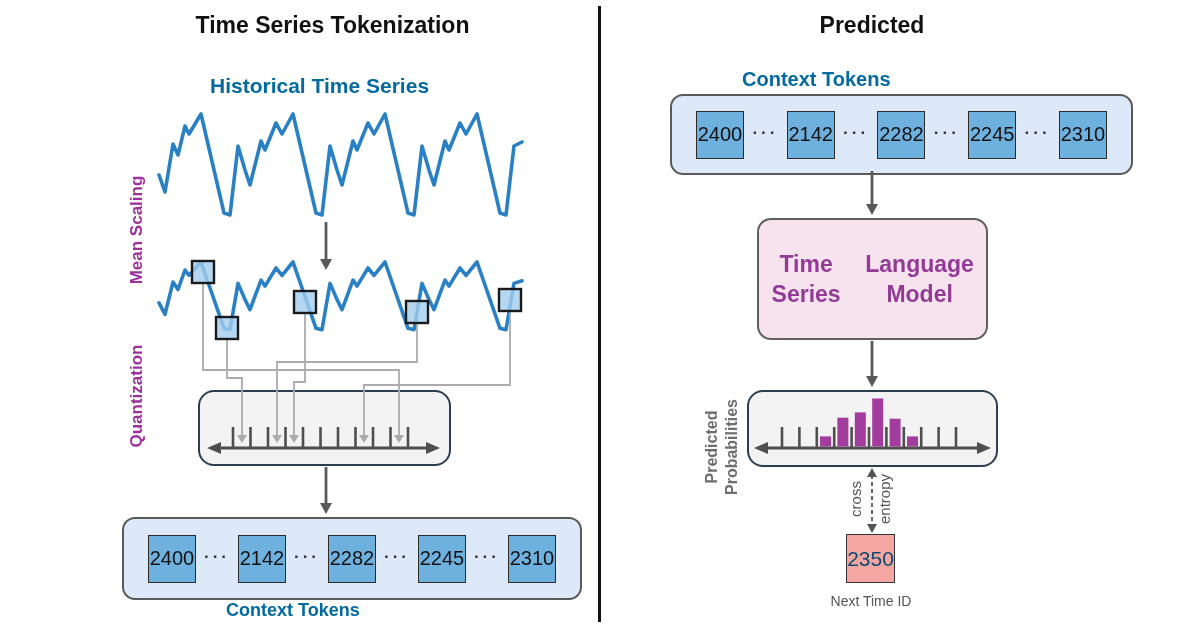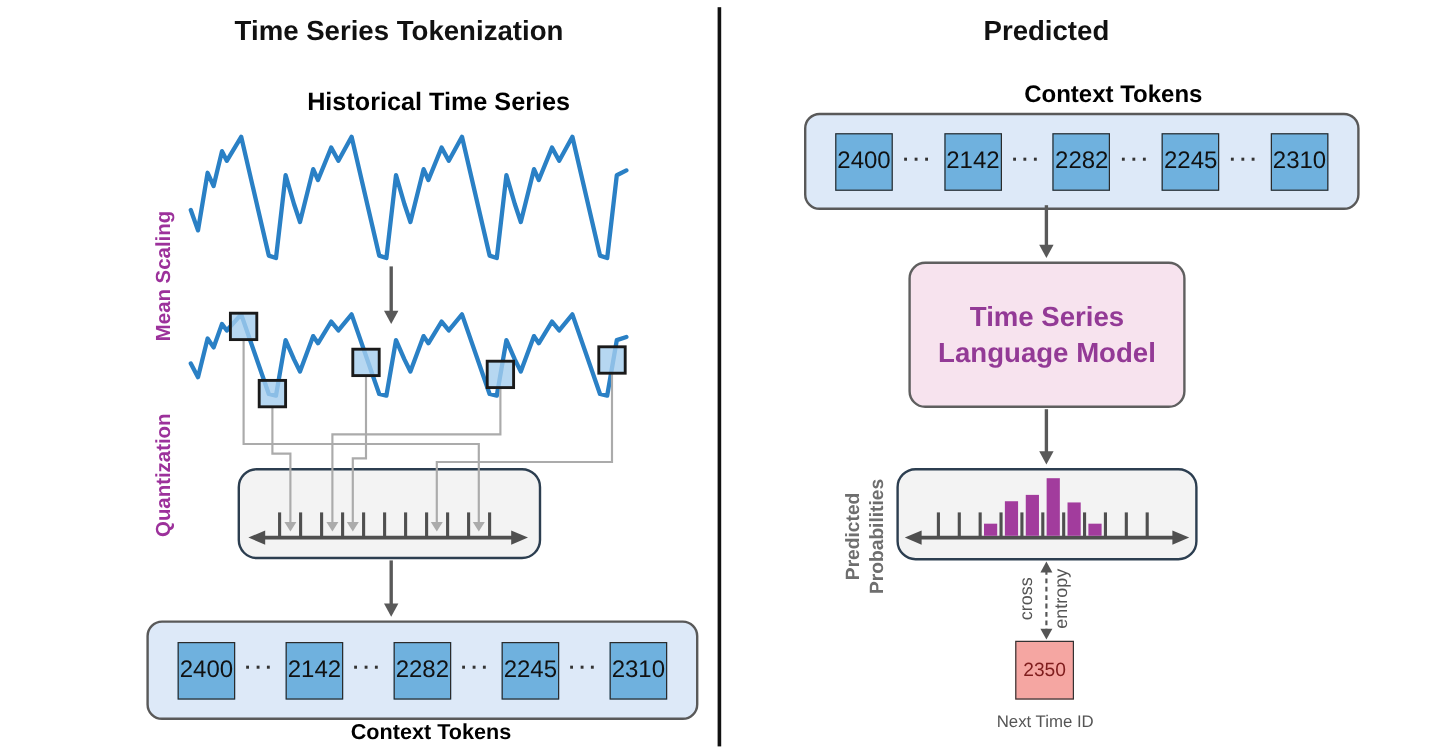--- a/index.html
+++ b/index.html
@@ -1,36 +1,36 @@
 <!DOCTYPE html>
 <html><head>
 <meta charset="utf-8">
 <style>
   html,body{margin:0;padding:0;background:#ffffff;}
   body{width:1200px;height:630px;position:relative;overflow:hidden;
        font-family:"Liberation Sans", sans-serif;}
   .abs{position:absolute;}
   .title{font-weight:bold;font-size:23px;color:#111;text-align:center;z-index:6;}
-  .graylabel{font-weight:bold;color:#000000;text-align:right;z-index:6;}
+  .graylabel{font-weight:bold;color:#0369a1;text-align:left;z-index:6;}
   .rot{transform:rotate(-90deg);transform-origin:center center;text-align:center;z-index:6;}
   .purplelabel{font-weight:bold;font-size:17px;color:#9c319b;white-space:nowrap;}
   .box{position:absolute;box-sizing:border-box;z-index:1;}
   .quantbox{background:#f3f3f3;border:2.5px solid #2c3e50;border-radius:16px;}
   .tokenrow{background:#dde9f8;border:2.5px solid #595959;border-radius:13px;
             display:flex;align-items:center;justify-content:space-between;
             padding:0 24px;z-index:1;}
   .token{width:48px;height:48px;background:#6fb1de;border:1.6px solid #2b2b2b;
          display:flex;align-items:center;justify-content:center;
          font-size:20px;color:#111;box-sizing:border-box;}
   .dots{font-size:17px;font-weight:bold;color:#333;letter-spacing:3px;padding-bottom:4px;}
   .modelbox{background:#f7e3ee;border:2.5px solid #5f5f5f;border-radius:14px;
-            display:flex;flex-direction:column;align-items:center;justify-content:center;}
+            display:flex;align-items:center;justify-content:center;}
   .modeltext{font-weight:bold;font-size:23px;color:#933a96;line-height:30px;text-align:center;}
   .nexttoken{background:#f5a6a2;border:1.8px solid #333;display:flex;align-items:center;
-             justify-content:center;font-size:16px;color:#7f1d1d;box-sizing:border-box;}
+             justify-content:center;font-size:21px;color:#0c4a6e;box-sizing:border-box;}
   .celabel{font-size:15px;color:#555;white-space:nowrap;}
   .problabel{font-weight:bold;font-size:16px;color:#6e6e6e;line-height:20px;}
   .divider{background:#111;z-index:3;}
   #overlay{position:absolute;left:0;top:0;width:1200px;height:630px;z-index:5;pointer-events:none;}
 </style>
 </head>
 <body>
 
 <div class="abs title" style="left:110px;top:12px;width:445px;">Time Series Tokenization</div>
 <div class="abs graylabel" style="left:210px;top:74px;width:265px;font-size:21px;">Historical Time Series</div>

